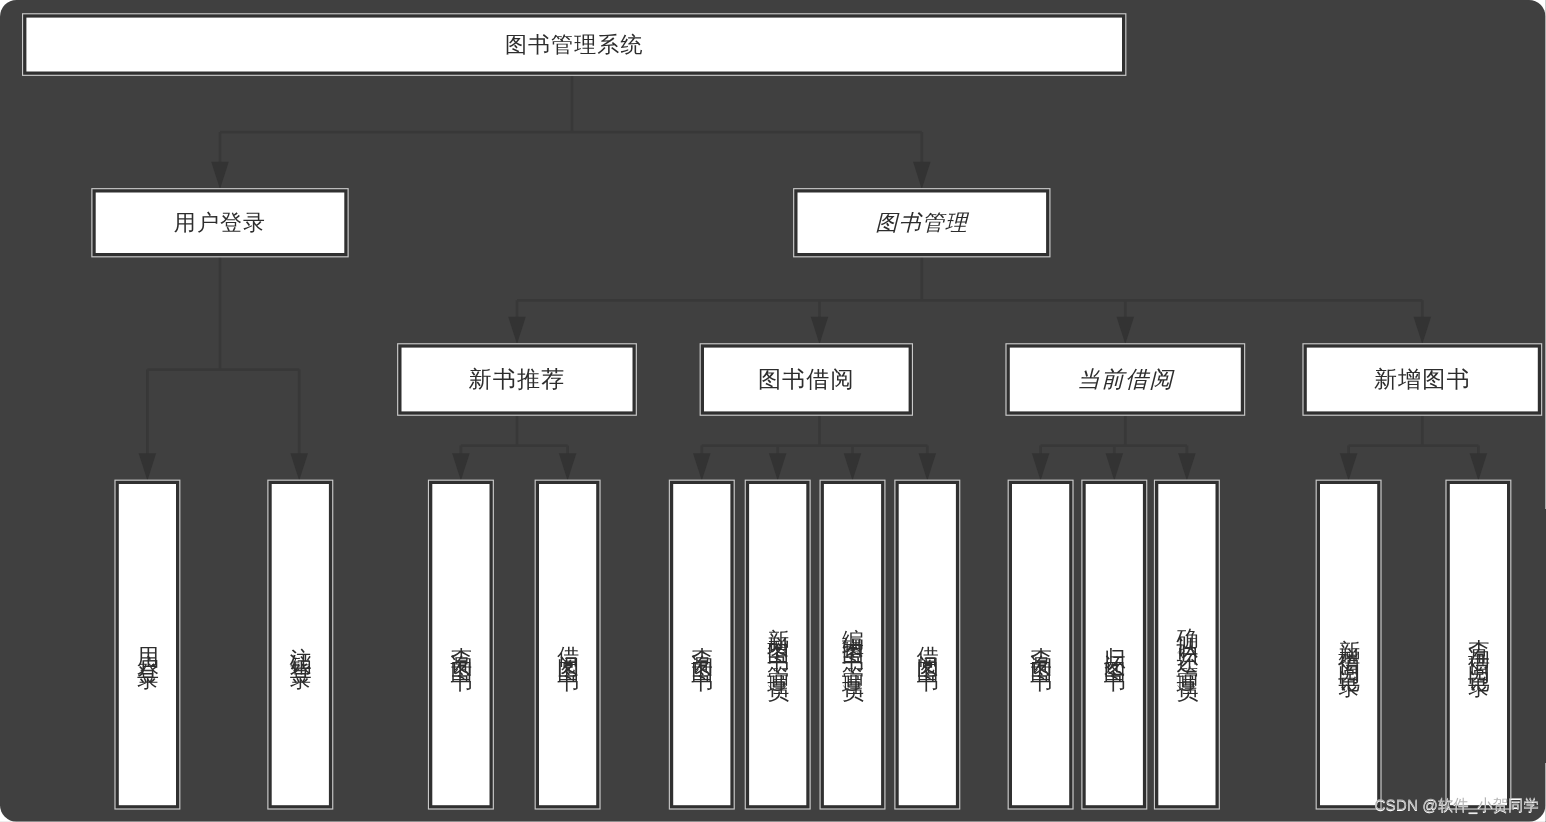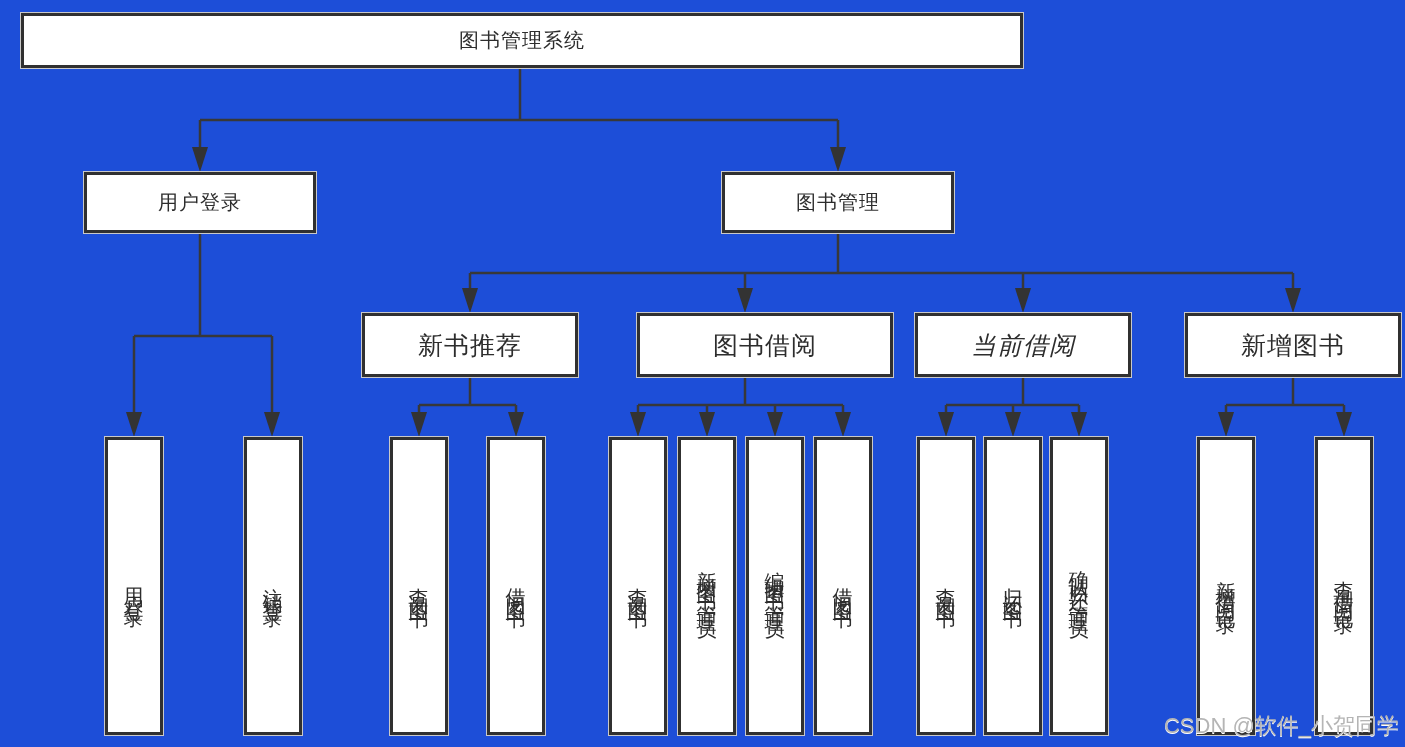--- a/index.html
+++ b/index.html
@@ -1,54 +1,54 @@
 <!DOCTYPE html>
 <html><head>
 <meta charset="utf-8">
 <style>
   html,body{margin:0;padding:0;background:#ffffff;}
   body{font-family:"Liberation Sans","DejaVu Sans",sans-serif;}
-  .stage{position:relative;width:1405px;height:747px;background:#1d4ed8;overflow:hidden;}
+  .stage{position:relative;width:1405px;height:747px;background:#404040;overflow:hidden;border-radius:15px;}
   .wires{position:absolute;left:0;top:0;width:1405px;height:747px;}
   .node{
     position:absolute;
     box-sizing:border-box;
     background:#ffffff;
     border:3px solid #303030;
     box-shadow:0 0 0 1px #c9c9c9;
     display:flex;align-items:center;justify-content:center;
     color:#2d2d2d;
     z-index:2;
   }
   .h-label{font-size:20px;letter-spacing:1px;white-space:nowrap;}
-  .lvl3 .h-label{font-size:25px;}
+  .lvl3 .h-label{font-size:21px;}
   .leaf{width:58px;top:437px;height:298px;}
   .v-text{
     writing-mode:vertical-rl;
     text-orientation:mixed;
     font-size:20px;
     letter-spacing:7px;
     line-height:1.0;
     white-space:nowrap;
   }
   .watermark{
     position:absolute;
     right:6px;bottom:6px;
-    font-size:22px;
+    font-size:14px;
     color:#b5b5b5;
     text-shadow:0 1px 0 #ffffff;
     z-index:5;
     white-space:nowrap;
   }
   
   .n-root{left:21px;top:13px;width:1002px;height:55px;}
   .n-userlogin{left:84px;top:172px;width:232px;height:61px;}
-  .n-bookmgmt{left:722px;top:172px;width:232px;height:61px;}
+  .n-bookmgmt{left:722px;top:172px;width:232px;height:61px;font-style:italic;}
   .n-newbooks{left:362px;top:313px;width:216px;height:64px;}
-  .n-bookborrow{left:637px;top:313px;width:256px;height:64px;}
+  .n-bookborrow{left:637px;top:313px;width:192px;height:64px;}
   .n-currentborrow{left:915px;top:313px;width:216px;height:64px;font-style:italic;}
   .n-borrowrecords{left:1185px;top:313px;width:216px;height:64px;}
   .n-l-userlogin{left:105px;}
   .n-l-logout{left:244px;}
   .n-l-nb-query{left:390px;}
   .n-l-nb-borrow{left:487px;}
   .n-l-bb-query{left:609px;}
   .n-l-bb-add{left:678px;}
   .n-l-bb-edit{left:746px;}
   .n-l-bb-borrow{left:814px;}

